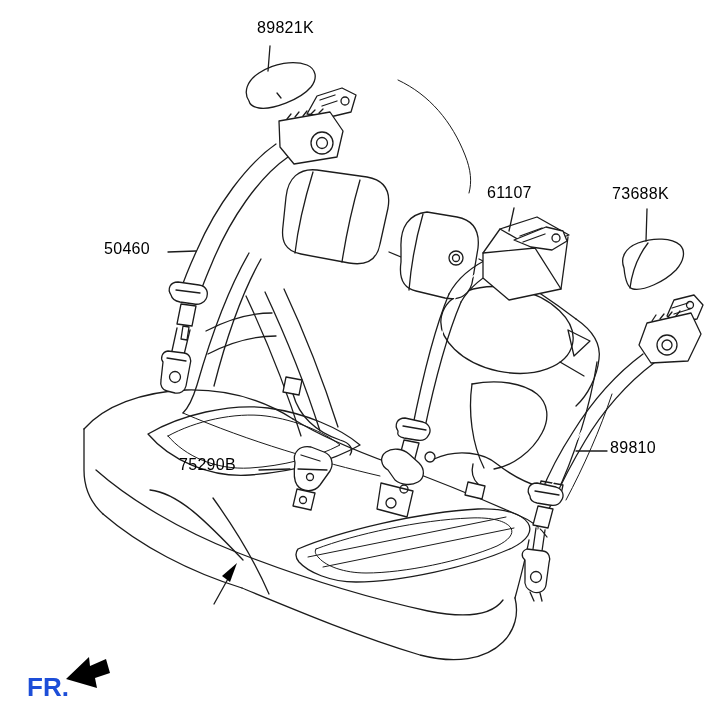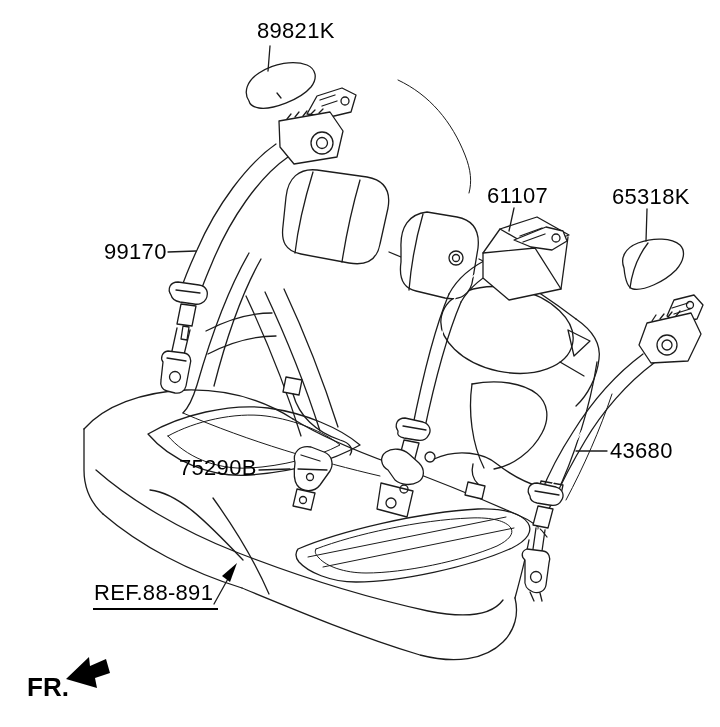--- a/index.html
+++ b/index.html
@@ -9,28 +9,28 @@
   }
   .stage svg{position:absolute;left:0;top:0;}
   .art path, .art ellipse, .art circle, .art polygon{
     stroke:#1c1c1c;stroke-width:1.3;fill:none;stroke-linecap:round;stroke-linejoin:round;
   }
   .art .thin{stroke-width:1;}
   .art .wfill{fill:#ffffff;}
   .art .underlay{stroke:#ffffff;fill:none;}
   .art .solid{fill:#000000;stroke:none;}
   .part-label{
-    position:absolute;font-size:22px;line-height:1;color:#000;white-space:nowrap;
+    position:absolute;font-size:16px;line-height:1;color:#000;white-space:nowrap;
     letter-spacing:.3px;
   }
   .ref-label{
     border-bottom:2px solid #000;padding:0 5px 4px 1px;
   }
   .fr-label{
-    position:absolute;font-size:26px;font-weight:bold;color:#000000;line-height:1;
+    position:absolute;font-size:26px;font-weight:bold;color:#1d4ed8;line-height:1;
   }
 </style>
 </head>
 <body>
 
 <div class="stage">
 
   <svg class="art" width="720" height="727" viewBox="0 0 720 727">
 
     <g>
@@ -201,20 +201,19 @@
     <g>
       <path d="M214,604 L229,577"></path>
       <polygon class="solid" points="237,563 222,576 230,582"></polygon>
     </g>
 
     <polygon class="solid" points="66,679 89,657 90,666 106,659 110,673 95,678 97,688"></polygon>
   </svg>
 
   <div class="part-label" style="left:257px;top:20px">89821K</div>
   <div class="part-label" style="left:487px;top:185px">61107</div>
-  <div class="part-label" style="left:612px;top:186px">65318K</div>
-  <div class="part-label" style="left:104px;top:241px">99170</div>
-  <div class="part-label" style="left:610px;top:440px">43680</div>
+  <div class="part-label" style="left:612px;top:186px">73688K</div>
+  <div class="part-label" style="left:104px;top:241px">50460</div>
+  <div class="part-label" style="left:610px;top:440px">89810</div>
   <div class="part-label" style="left:179px;top:457px">75290B</div>
-  <div class="part-label ref-label" style="left:93px;top:582px">REF.88-891</div>
   <div class="fr-label" style="left:27px;top:674px">FR.</div>
 
 </div>
 
 </body></html>

